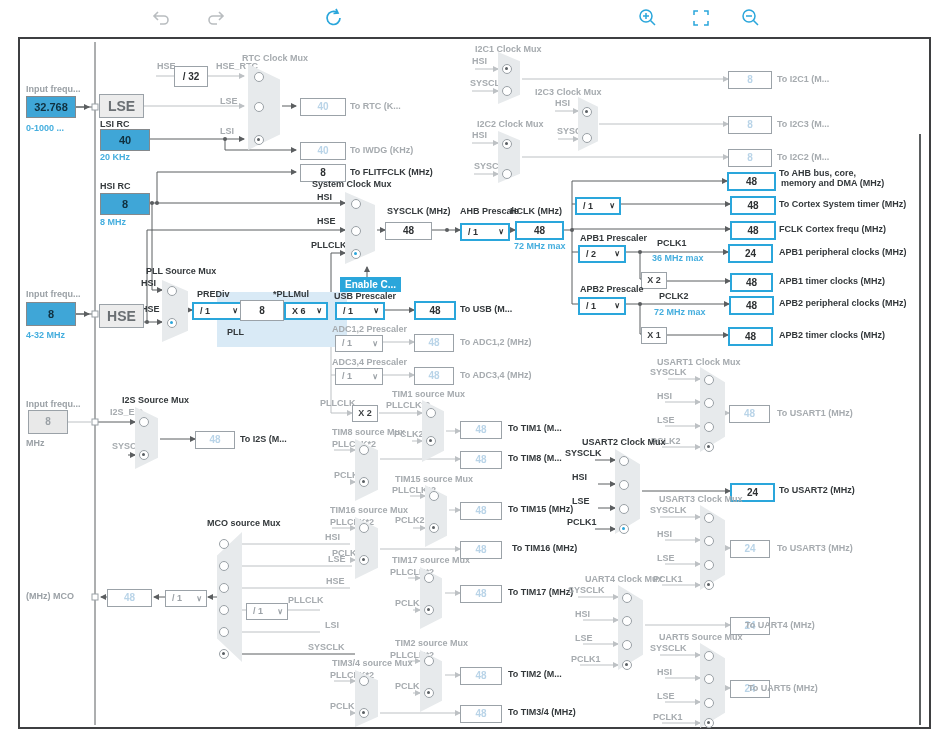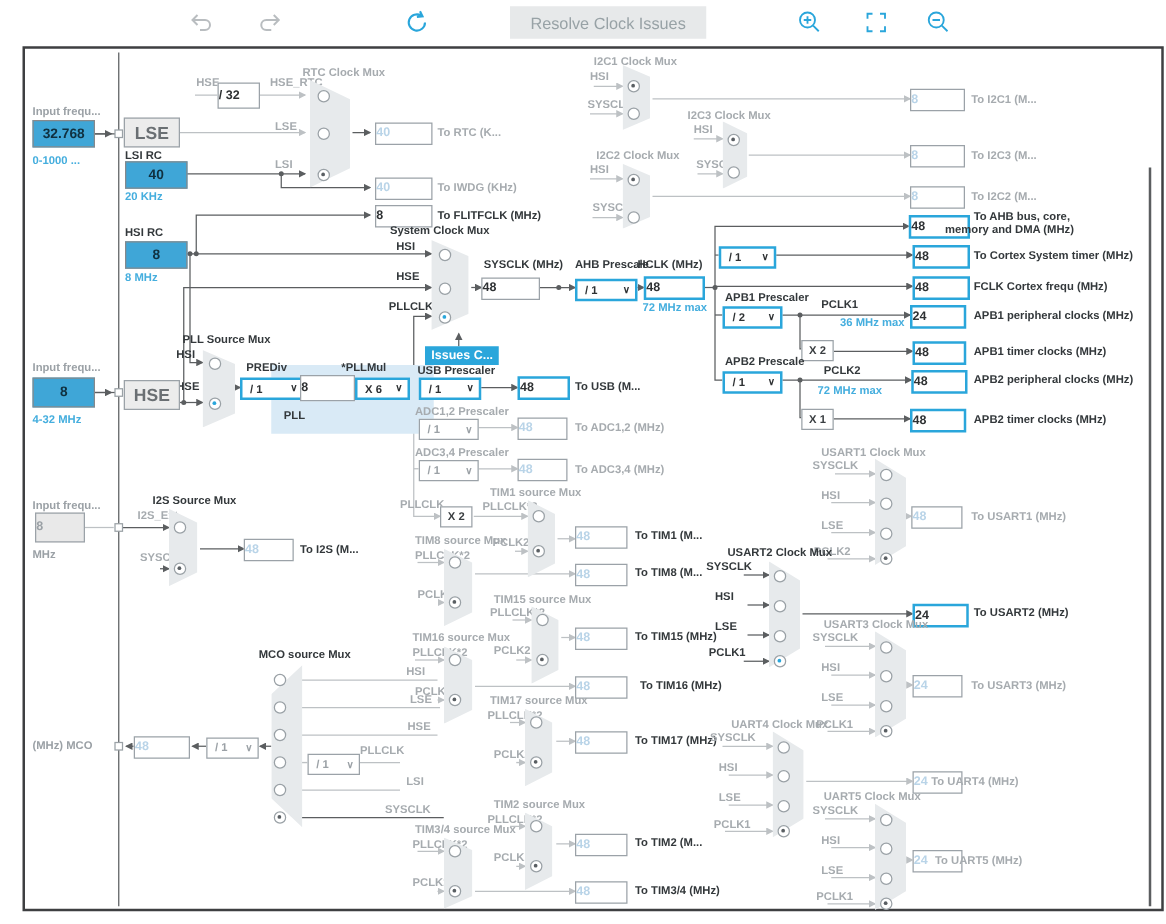--- a/index.html
+++ b/index.html
@@ -5,21 +5,21 @@
   html,body{margin:0;padding:0;background:#fff;font-family:"Liberation Sans",sans-serif;}
   #stage{position:relative;width:933px;height:739px;background:#fff;overflow:hidden;}
   #toolbar{position:absolute;left:0;top:0;width:933px;height:36px;background:#fff;}
   .tbtn{position:absolute;top:7px;width:22px;height:22px;cursor:pointer;}
   #resolve{position:absolute;left:408px;top:5px;width:157px;height:26px;background:#e7e9ea;color:#98a2a6;
     font-size:13px;border:none;text-align:center;line-height:26px;}
   #canvas{position:absolute;left:18px;top:37px;width:909px;height:688px;border:2px solid #3e3f41;background:#fff;}
   #wires{position:absolute;left:0;top:0;}
   .t{position:absolute;font-size:9px;font-weight:bold;white-space:nowrap;line-height:11px;}
   .g{color:#a6abaf;} .b{color:#33383b;} .u{color:#45aede;font-weight:bold;} .gr{color:#9ba1a6;}
-  .vb{position:absolute;height:16px;border:1px solid #9ba2a8;background:#fff;
+  .vb{position:absolute;height:16px;border:1px solid #9ba2a8;background:#fff;text-align:center;
       font-size:10px;font-weight:bold;line-height:16px;color:#b9d4e8;}
   .vb.k{color:#2e3133;}
   .vb.a{border:2px solid #2aa6db;color:#2e3133;height:15px;line-height:15px;}
   .vb.gy{background:#e9e9e9;color:#9ba1a6;}
   .bi{position:absolute;background:#3fa6d7;border:1px solid #85898c;color:#10303f;text-align:center;
       font-size:11px;font-weight:bold;}
   .oscbox{position:absolute;background:#ececec;border:1px solid #9ba2a8;color:#6a6f73;text-align:center;
       font-size:14px;font-weight:bold;}
   .dd{position:absolute;height:15px;border:1px solid #9ba2a8;background:#fff;font-size:9px;font-weight:bold;
       color:#9ba1a6;line-height:15px;padding-left:6px;cursor:pointer;}
@@ -43,21 +43,20 @@
   <div id="toolbar">
     <svg class="tbtn" style="left:150px" viewBox="0 0 22 22">
         <path d="M8 5 L4 9 L8 13 M4 9 H14 a4 4 0 0 1 0 8 H10" fill="none" stroke="#b9bdc0" stroke-width="1.6"></path>
       </svg>
     <svg class="tbtn" style="left:205px" viewBox="0 0 22 22">
         <path d="M14 5 L18 9 L14 13 M18 9 H8 a4 4 0 0 0 0 8 H12" fill="none" stroke="#b9bdc0" stroke-width="1.6"></path>
       </svg>
     <svg class="tbtn" style="left:323px" viewBox="0 0 22 22">
         <path d="M17 11 a6.5 6.5 0 1 1 -3-5.5 M13 2 L15 6 L10.5 6.5" fill="none" stroke="#2aa6db" stroke-width="1.7"></path>
       </svg>
-    <button id="resolve">Resolve Clock Issues</button>
     <svg class="tbtn" style="left:637px" viewBox="0 0 22 22">
         <circle cx="9" cy="9" r="6" fill="none" stroke="#2aa6db" stroke-width="1.5"></circle>
         <path d="M13.5 13.5 L18 18 M6 9 H12 M9 6 V12" stroke="#2aa6db" stroke-width="1.5"></path>
       </svg>
     <svg class="tbtn" style="left:690px" viewBox="0 0 22 22">
         <path d="M4 8 V4 H8 M14 4 H18 V8 M18 14 V18 H14 M8 18 H4 V14" fill="none" stroke="#2aa6db" stroke-width="1.5"></path>
       </svg>
     <svg class="tbtn" style="left:740px" viewBox="0 0 22 22">
         <circle cx="9" cy="9" r="6" fill="none" stroke="#2aa6db" stroke-width="1.5"></circle>
         <path d="M13.5 13.5 L18 18 M6 9 H12" stroke="#2aa6db" stroke-width="1.5"></path>
@@ -249,21 +248,21 @@
     <span class="rd" style="left:331px;top:160px"></span>
     <span class="rd" style="left:331px;top:187px"></span>
     <span class="rd on bu" style="left:331px;top:210px"></span>
     <div class="t b" style="left:367px;top:167px">SYSCLK (MHz)</div>
     <div class="vb k" style="left:365px;top:183px;width:45px">48</div>
     <div class="t b" style="left:440px;top:167px">AHB Prescale</div>
     <div class="t b" style="left:490px;top:167px">HCLK (MHz)</div>
     <div class="dd a" style="left:440px;top:184px;width:40px">/ 1</div>
     <div class="vb a" style="left:495px;top:182px;width:45px">48</div>
     <div class="t u" style="left:494px;top:202px">72 MHz max</div>
-    <div class="btn-en" style="left:320px;top:238px">Issues C...</div>
+    <div class="btn-en" style="left:320px;top:238px">Enable C...</div>
 
     <div class="t b" style="left:126px;top:227px">PLL Source Mux</div>
     <div class="t b" style="left:121px;top:239px">HSI</div>
     <div class="t b" style="left:121px;top:265px">HSE</div>
     <div class="mux" style="left:142px;top:241px;width:26px;height:62px"></div>
     <span class="rd" style="left:147px;top:247px"></span>
     <span class="rd on bu" style="left:147px;top:279px"></span>
     <div class="pllbg" style="left:197px;top:253px;width:130px;height:55px"></div>
     <div class="t b" style="left:177px;top:250px">PREDiv</div>
     <div class="dd a" style="left:172px;top:263px;width:42px">/ 1</div>
@@ -291,49 +290,49 @@
     <div class="t g" style="left:440px;top:331px">To ADC3,4 (MHz)</div>
 
     <div class="t g" style="left:455px;top:5px">I2C1 Clock Mux</div>
     <div class="t g" style="left:452px;top:17px">HSI</div>
     <div class="t g" style="left:450px;top:39px">SYSCLK</div>
     <div class="mux" style="left:478px;top:13px;width:22px;height:52px"></div>
     <span class="rd on" style="left:482px;top:25px"></span>
     <span class="rd" style="left:482px;top:47px"></span>
     <div class="vb" style="left:708px;top:32px;width:42px">8</div>
     <div class="t g" style="left:757px;top:35px">To I2C1 (M...</div>
-    <div class="t g" style="left:530px;top:48px">I2C3 Clock Mux</div>
+    <div class="t g" style="left:515px;top:48px">I2C3 Clock Mux</div>
     <div class="t g" style="left:535px;top:59px">HSI</div>
     <div class="t g" style="left:537px;top:87px">SYSCLK</div>
     <div class="mux" style="left:558px;top:58px;width:20px;height:54px"></div>
     <span class="rd on" style="left:562px;top:68px"></span>
     <span class="rd" style="left:562px;top:94px"></span>
     <div class="vb" style="left:708px;top:77px;width:42px">8</div>
     <div class="t g" style="left:757px;top:80px">To I2C3 (M...</div>
     <div class="t g" style="left:457px;top:80px">I2C2 Clock Mux</div>
     <div class="t g" style="left:452px;top:91px">HSI</div>
     <div class="t g" style="left:454px;top:122px">SYSCLK</div>
     <div class="mux" style="left:478px;top:92px;width:22px;height:52px"></div>
     <span class="rd on" style="left:482px;top:100px"></span>
     <span class="rd" style="left:482px;top:130px"></span>
     <div class="vb" style="left:708px;top:110px;width:42px">8</div>
     <div class="t g" style="left:757px;top:113px">To I2C2 (M...</div>
 
     <div class="vb a" style="left:707px;top:133px;width:45px">48</div>
     <div class="t b" style="left:759px;top:129px">To AHB bus, core,</div>
-    <div class="t b" style="left:736px;top:139px">memory and DMA (MHz)</div>
+    <div class="t b" style="left:761px;top:139px">memory and DMA (MHz)</div>
     <div class="dd a" style="left:555px;top:158px;width:36px">/ 1</div>
     <div class="vb a" style="left:710px;top:157px;width:42px">48</div>
     <div class="t b" style="left:759px;top:160px">To Cortex System timer (MHz)</div>
     <div class="vb a" style="left:710px;top:182px;width:42px">48</div>
     <div class="t b" style="left:759px;top:185px">FCLK Cortex frequ (MHz)</div>
     <div class="t b" style="left:560px;top:194px">APB1 Prescaler</div>
     <div class="dd a" style="left:558px;top:206px;width:38px">/ 2</div>
     <div class="t b" style="left:637px;top:199px">PCLK1</div>
-    <div class="t u" style="left:652px;top:214px">36 MHz max</div>
+    <div class="t u" style="left:632px;top:214px">36 MHz max</div>
     <div class="vb a" style="left:708px;top:205px;width:41px">24</div>
     <div class="t b" style="left:759px;top:208px">APB1 peripheral clocks (MHz)</div>
     <div class="xb" style="left:621px;top:233px">X 2</div>
     <div class="vb a" style="left:710px;top:234px;width:39px">48</div>
     <div class="t b" style="left:759px;top:237px">APB1 timer clocks (MHz)</div>
     <div class="t b" style="left:560px;top:245px">APB2 Prescale</div>
     <div class="dd a" style="left:558px;top:258px;width:38px">/ 1</div>
     <div class="t b" style="left:639px;top:252px">PCLK2</div>
     <div class="t u" style="left:634px;top:268px">72 MHz max</div>
     <div class="vb a" style="left:709px;top:257px;width:41px">48</div>
@@ -473,21 +472,21 @@
     <div class="t g" style="left:555px;top:570px">HSI</div>
     <div class="t g" style="left:555px;top:594px">LSE</div>
     <div class="t g" style="left:551px;top:615px">PCLK1</div>
     <div class="mux" style="left:598px;top:546px;width:25px;height:85px"></div>
     <span class="rd" style="left:602px;top:554px"></span>
     <span class="rd" style="left:602px;top:577px"></span>
     <span class="rd" style="left:602px;top:601px"></span>
     <span class="rd on" style="left:602px;top:621px"></span>
     <div class="vb" style="left:710px;top:578px;width:38px">24</div>
     <div class="t g" style="left:725px;top:581px">To UART4 (MHz)</div>
-    <div class="t g" style="left:639px;top:593px">UART5 Clock Mux</div>
+    <div class="t g" style="left:639px;top:593px">UART5 Source Mux</div>
     <div class="t g" style="left:630px;top:604px">SYSCLK</div>
     <div class="t g" style="left:637px;top:628px">HSI</div>
     <div class="t g" style="left:637px;top:652px">LSE</div>
     <div class="t g" style="left:633px;top:673px">PCLK1</div>
     <div class="mux" style="left:680px;top:604px;width:25px;height:85px"></div>
     <span class="rd" style="left:684px;top:612px"></span>
     <span class="rd" style="left:684px;top:635px"></span>
     <span class="rd" style="left:684px;top:659px"></span>
     <span class="rd on" style="left:684px;top:679px"></span>
     <div class="vb" style="left:710px;top:641px;width:38px">24</div>

